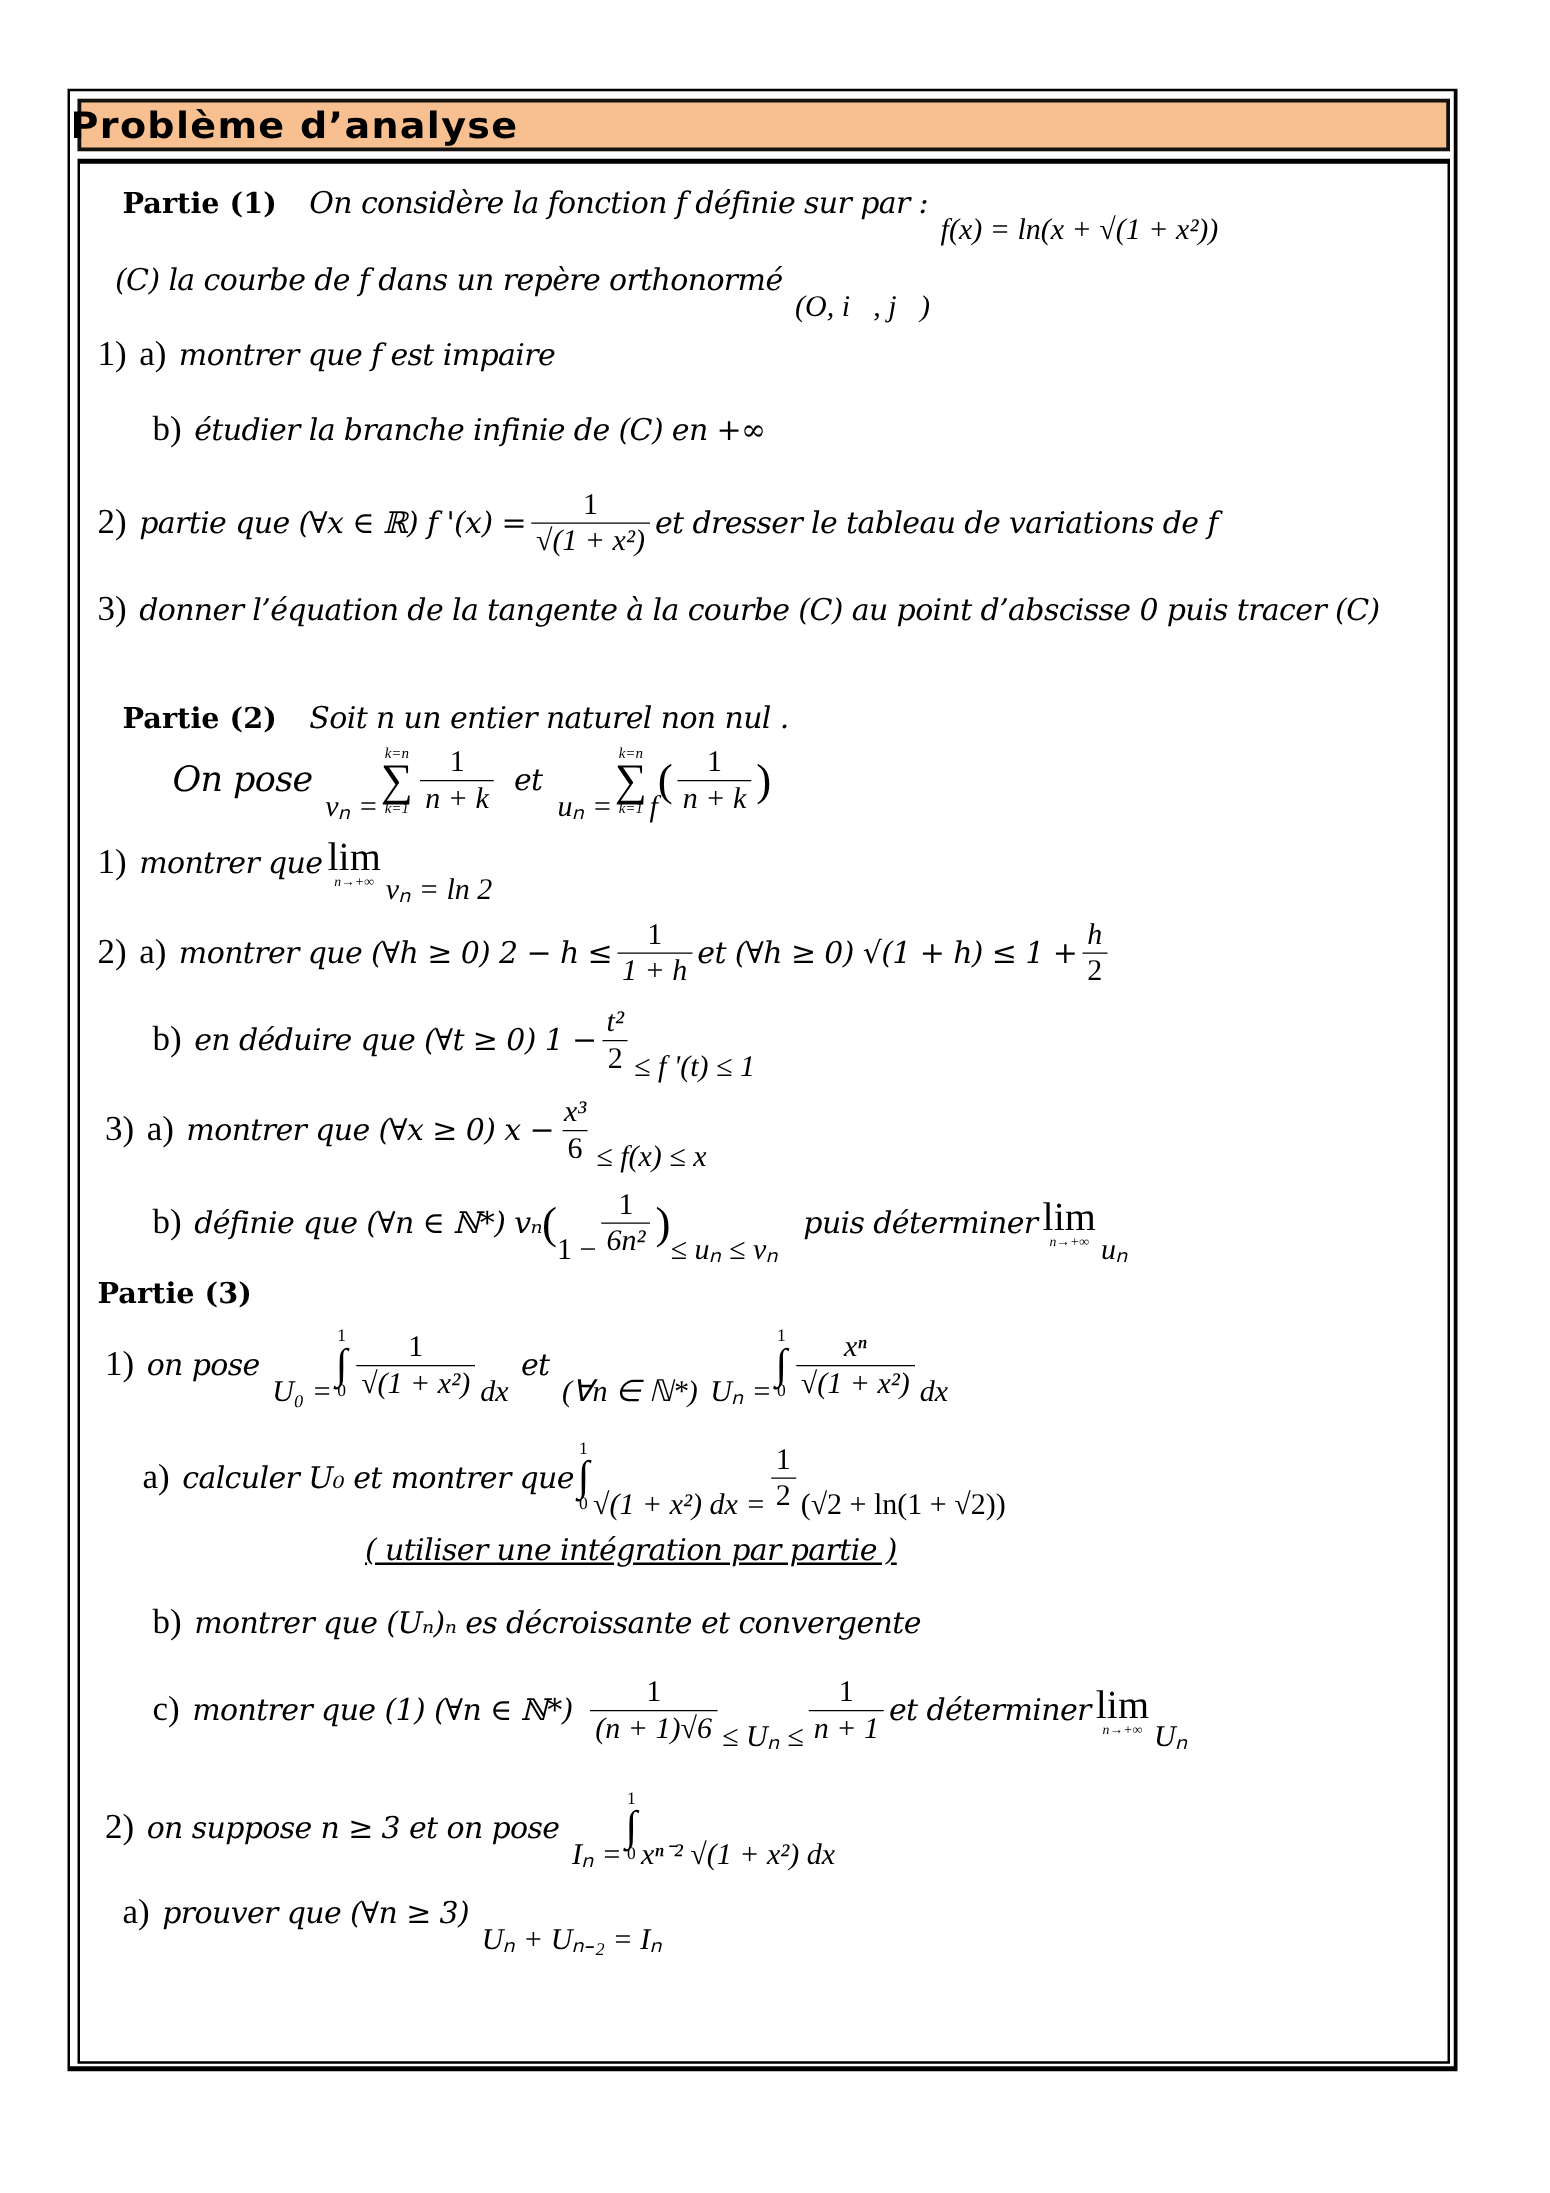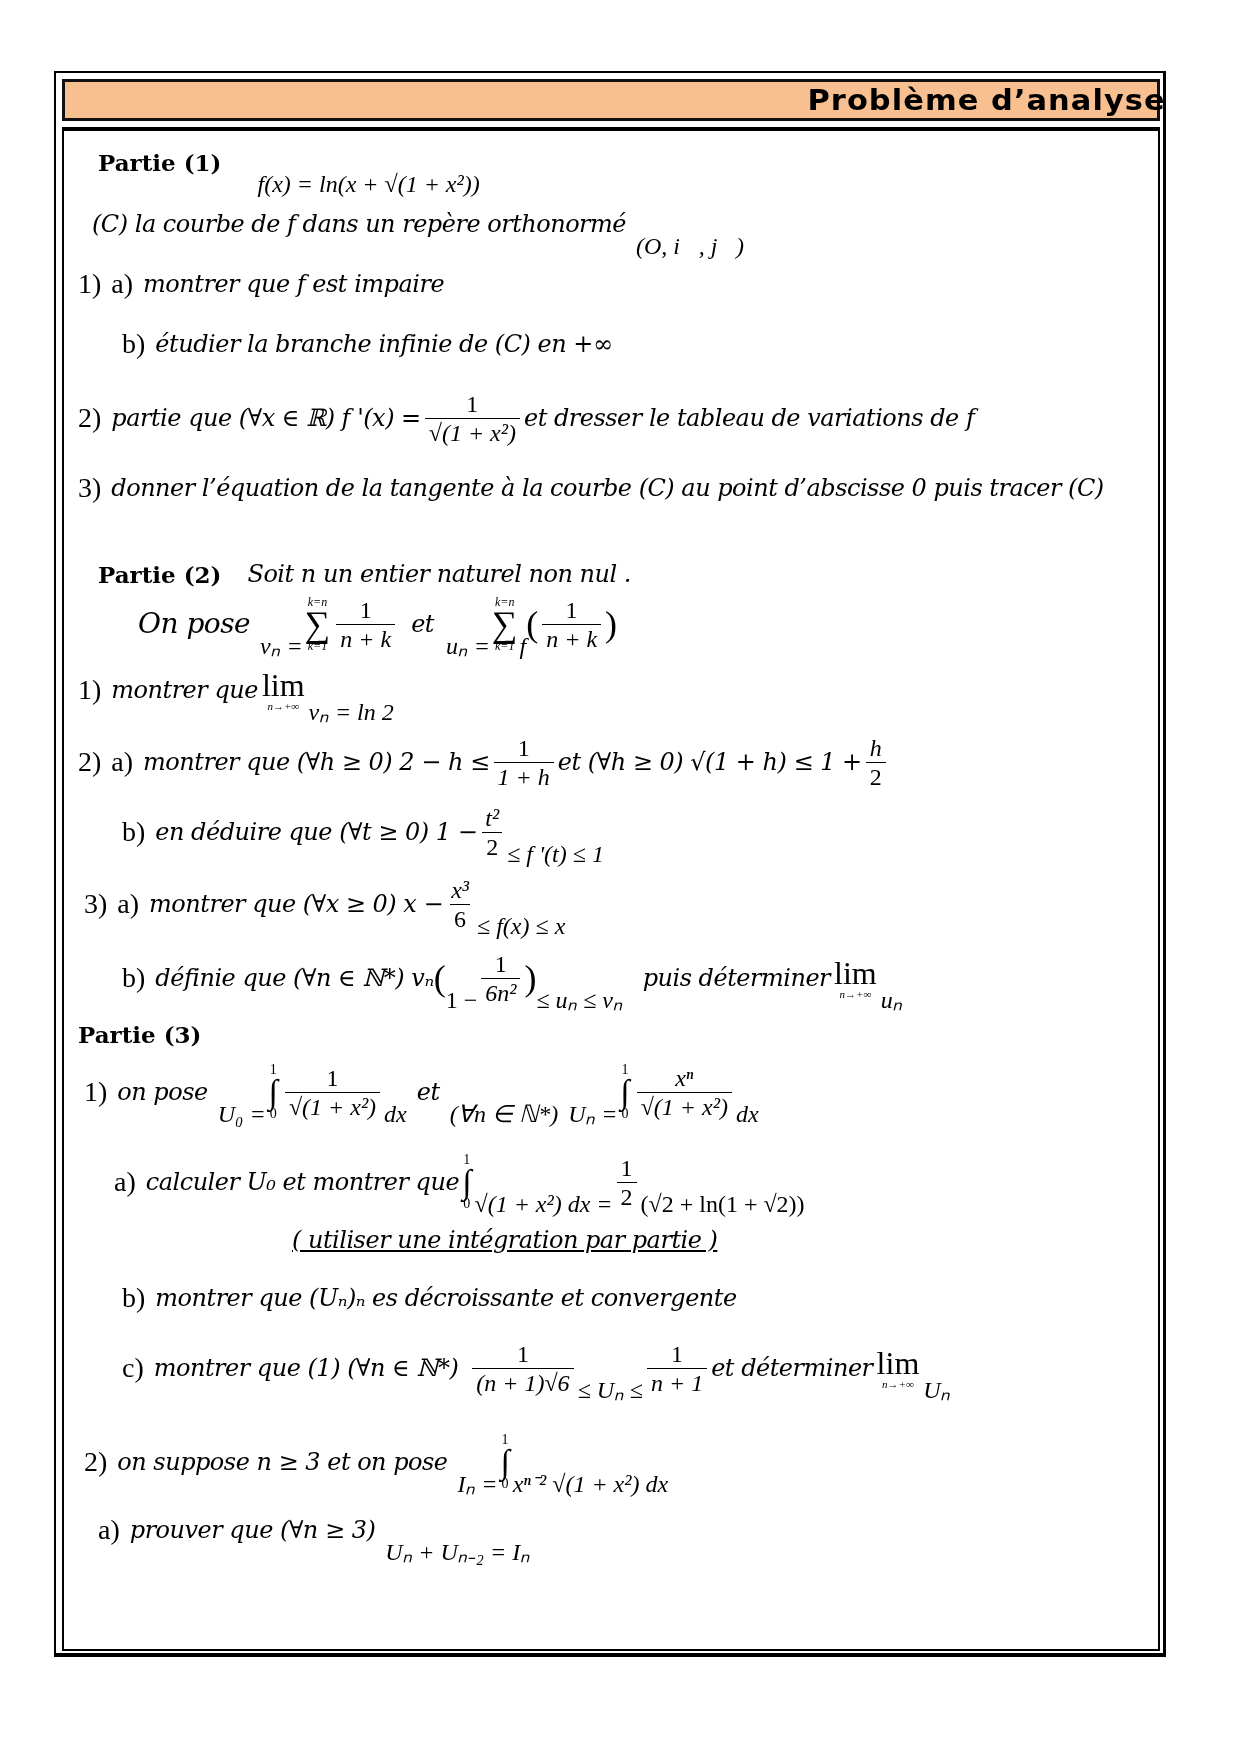--- a/index.html
+++ b/index.html
@@ -2,21 +2,21 @@
 <html><head>
 <meta charset="utf-8">
 <style>
   html, body { margin: 0; padding: 0; background: #ffffff; }
   body { width: 1240px; height: 1754px; position: relative; overflow: hidden;
          font-family: "DejaVu Serif", serif; color: #000; }
   .outer { position: absolute; left: 54px; top: 71px; width: 1112px; height: 1586px;
            border: 2px solid #000; border-right-width: 3px; border-bottom-width: 4px; box-sizing: border-box; }
   .header { position: absolute; left: 62px; top: 79px; width: 1098px; height: 42px;
             background: #F8C090; border: 3px solid #111; box-sizing: border-box;
-            display: flex; align-items: center; justify-content: flex-end; }
+            display: flex; align-items: center; justify-content: flex-start; }
   .header-title { font-family: "DejaVu Sans", sans-serif; font-weight: bold; font-size: 29px;
                   letter-spacing: 1px; transform: scaleX(1.05); }
   .content { position: absolute; left: 62px; top: 127px; width: 1098px; height: 1524px;
              border: 2px solid #000; border-top-width: 4px; box-sizing: border-box; }
   .line { position: absolute; white-space: nowrap; display: flex; align-items: center;
           font-size: 26px; line-height: 1; }
   .script { font-family: "DejaVu Serif", serif; font-style: italic; font-size: 24px; letter-spacing: -0.5px; }
   .partie { font-family: "DejaVu Serif", serif; font-weight: bold; font-size: 23px; margin-right: 26px; }
   .math { font-family: "Liberation Serif", serif; font-size: 24px; margin-top: 44px; }
   .m-it { font-family: "Liberation Serif", serif; font-style: italic; }
@@ -46,20 +46,21 @@
 <div class="outer"></div>
 
 <div class="header">
   <span class="header-title">Problème d’analyse</span>
 </div>
 
 <div class="content"></div>
 
 <div class="line" style="left:98px; top:140px; height:44px;">
   <span class="partie">Partie (1)</span>
+  <span class="script">On considère la fonction f définie sur par :</span>
   <span class="gap"></span>
   <span class="math m-it">f(x) = ln(x + √(1 + x²))</span>
 </div>
 
 <div class="line" style="left:92px; top:204px; height:40px;">
   <span class="script">(C) la courbe de f dans un repère orthonormé</span>
   <span class="gap"></span>
   <span class="math m-it">(O, i⃗, j⃗)</span>
 </div>
 

